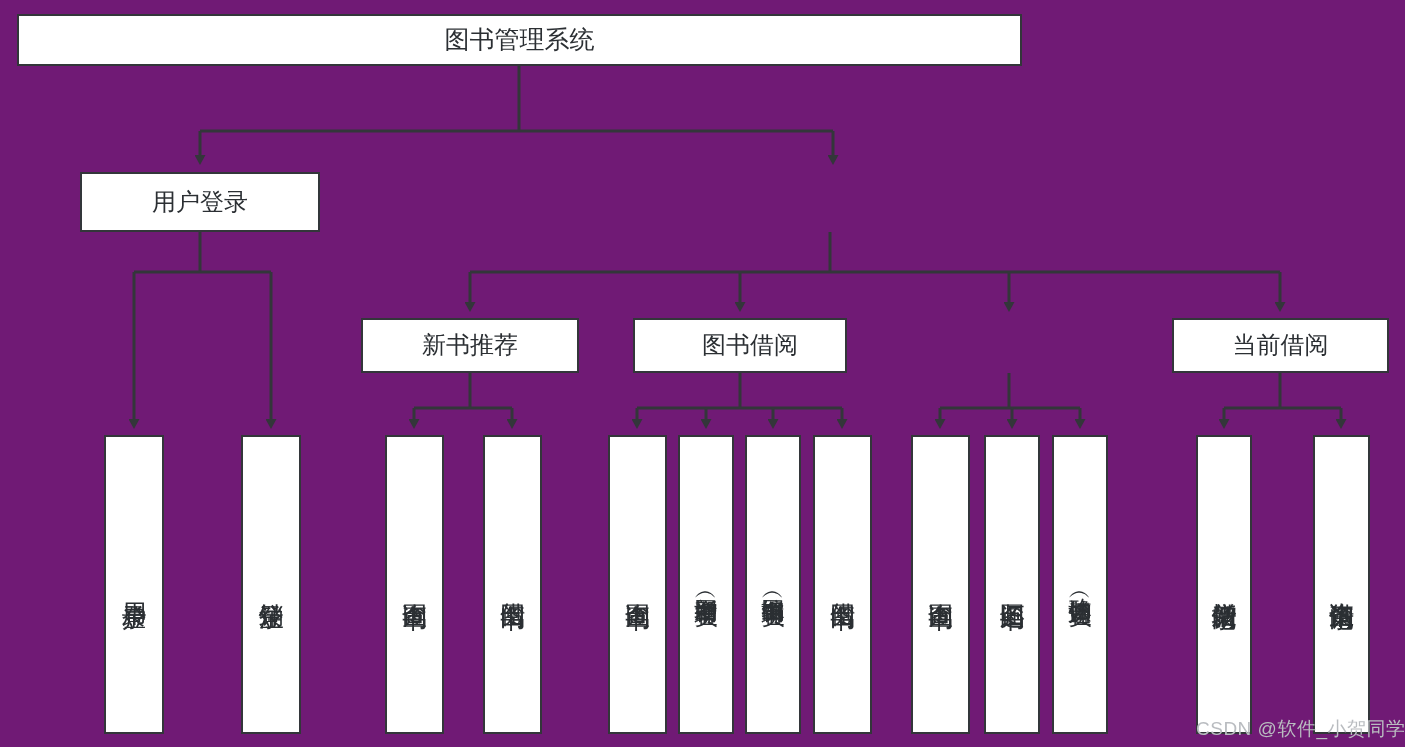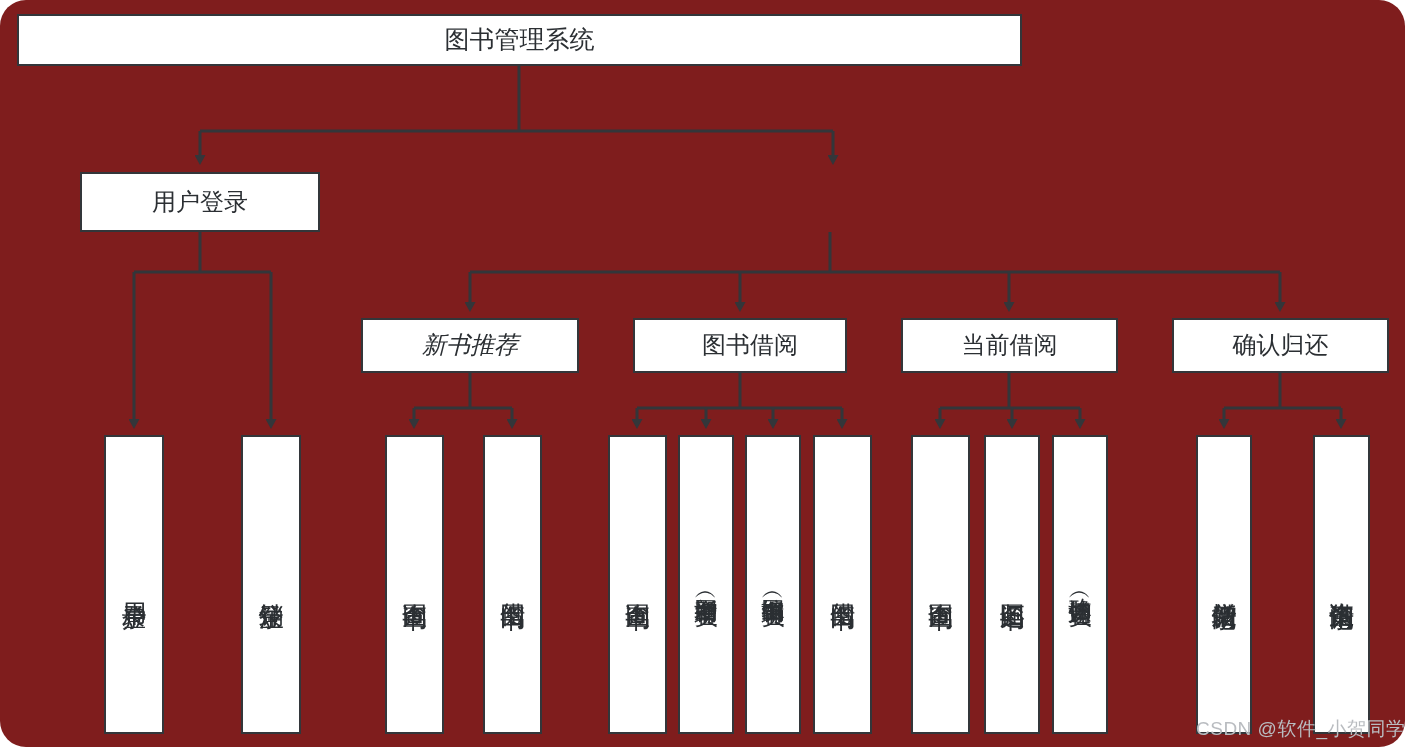--- a/index.html
+++ b/index.html
@@ -7,23 +7,22 @@
     padding: 0;
     background: #ffffff;
   }
   body {
     font-family: "Liberation Sans", "DejaVu Sans", sans-serif;
   }
   #canvas {
     position: relative;
     width: 1405px;
     height: 747px;
-    background: #7f1d1d;
+    background: #701a75;
     overflow: hidden;
-    border-radius: 26px;
   }
   #edges {
     position: absolute;
     left: 0;
     top: 0;
     width: 1405px;
     height: 747px;
     pointer-events: none;
   }
   .node {
@@ -122,31 +121,28 @@
   </svg>
 
   <div class="node root horiz" style="left:17px; top:14px; width:1005px; height:52px;">
     <span class="lbl">图书管理系统</span>
   </div>
 
   <div class="node horiz" style="left:80px; top:172px; width:240px; height:60px;">
     <span class="lbl">用户登录</span>
   </div>
 
-  <div class="node horiz" style="left:361px; top:318px; width:218px; height:55px;font-style:italic;">
+  <div class="node horiz" style="left:361px; top:318px; width:218px; height:55px;">
     <span class="lbl">新书推荐</span>
   </div>
   <div class="node horiz" style="left:633px; top:318px; width:214px; height:55px;padding-left:20px;">
     <span class="lbl">图书借阅</span>
   </div>
-  <div class="node horiz" style="left:901px; top:318px; width:217px; height:55px;">
+  <div class="node horiz" style="left:1172px; top:318px; width:217px; height:55px;">
     <span class="lbl">当前借阅</span>
-  </div>
-  <div class="node horiz" style="left:1172px; top:318px; width:217px; height:55px;">
-    <span class="lbl">确认归还</span>
   </div>
 
   <div class="node leaf" style="left:104px; top:435px; width:60px; height:299px;">
     <span class="lbl">用户登录</span>
   </div>
   <div class="node leaf" style="left:241px; top:435px; width:60px; height:299px;">
     <span class="lbl">注销登录</span>
   </div>
 
   <div class="node leaf" style="left:385px; top:435px; width:59px; height:299px;">

